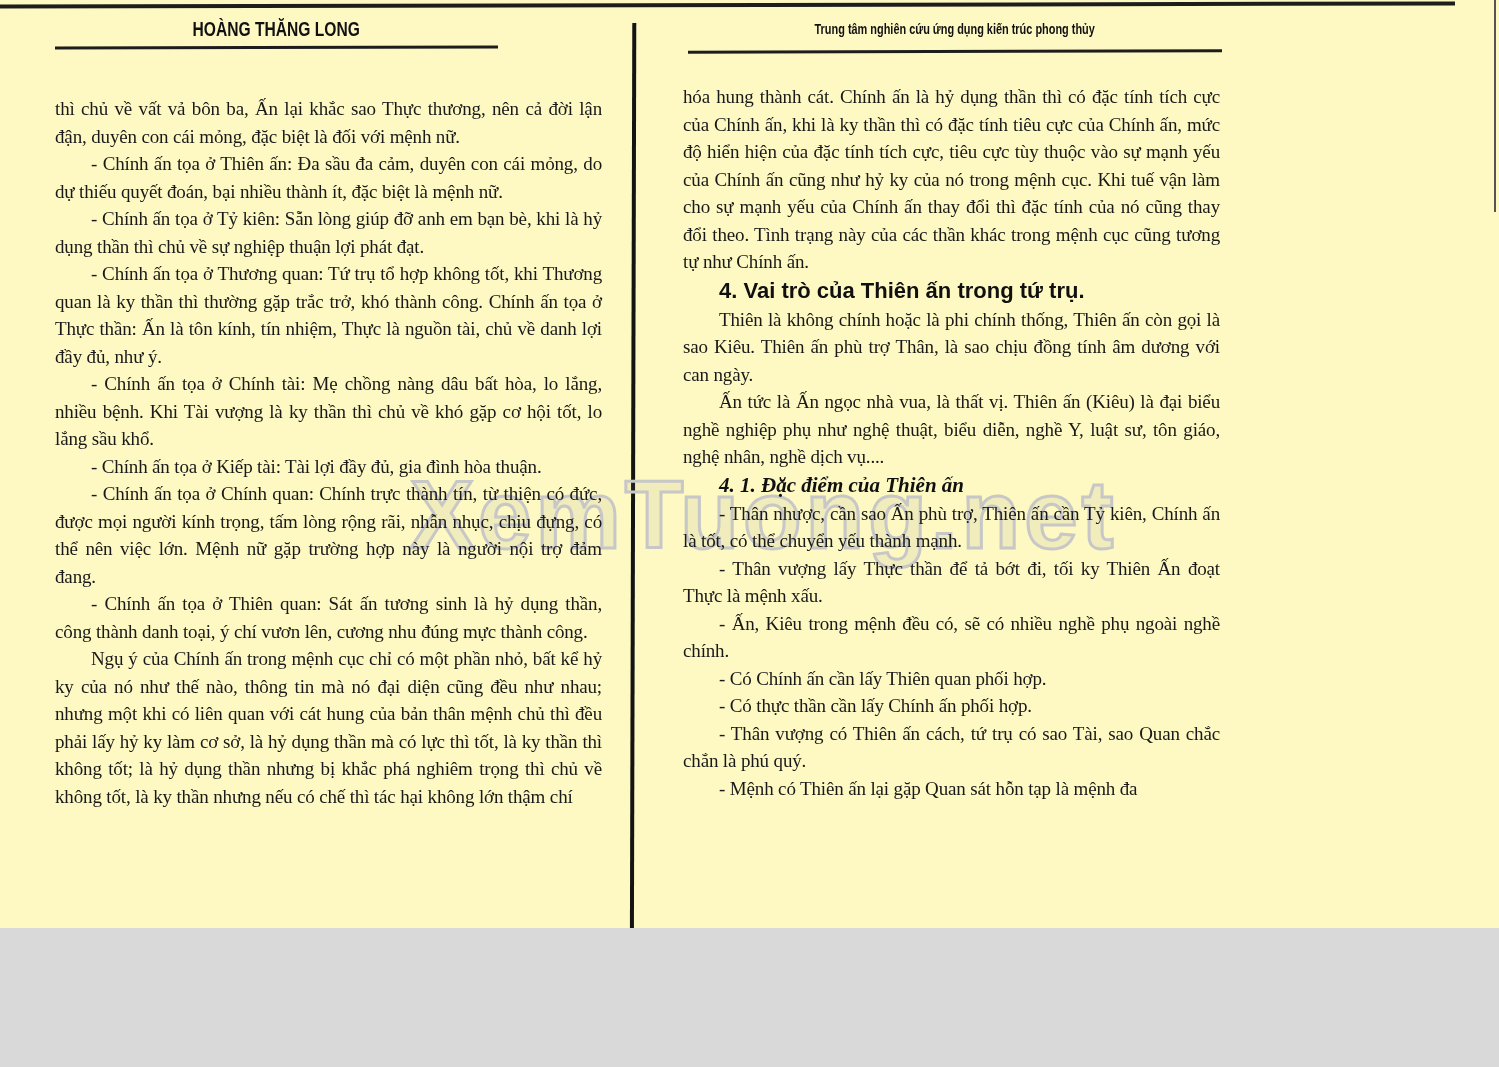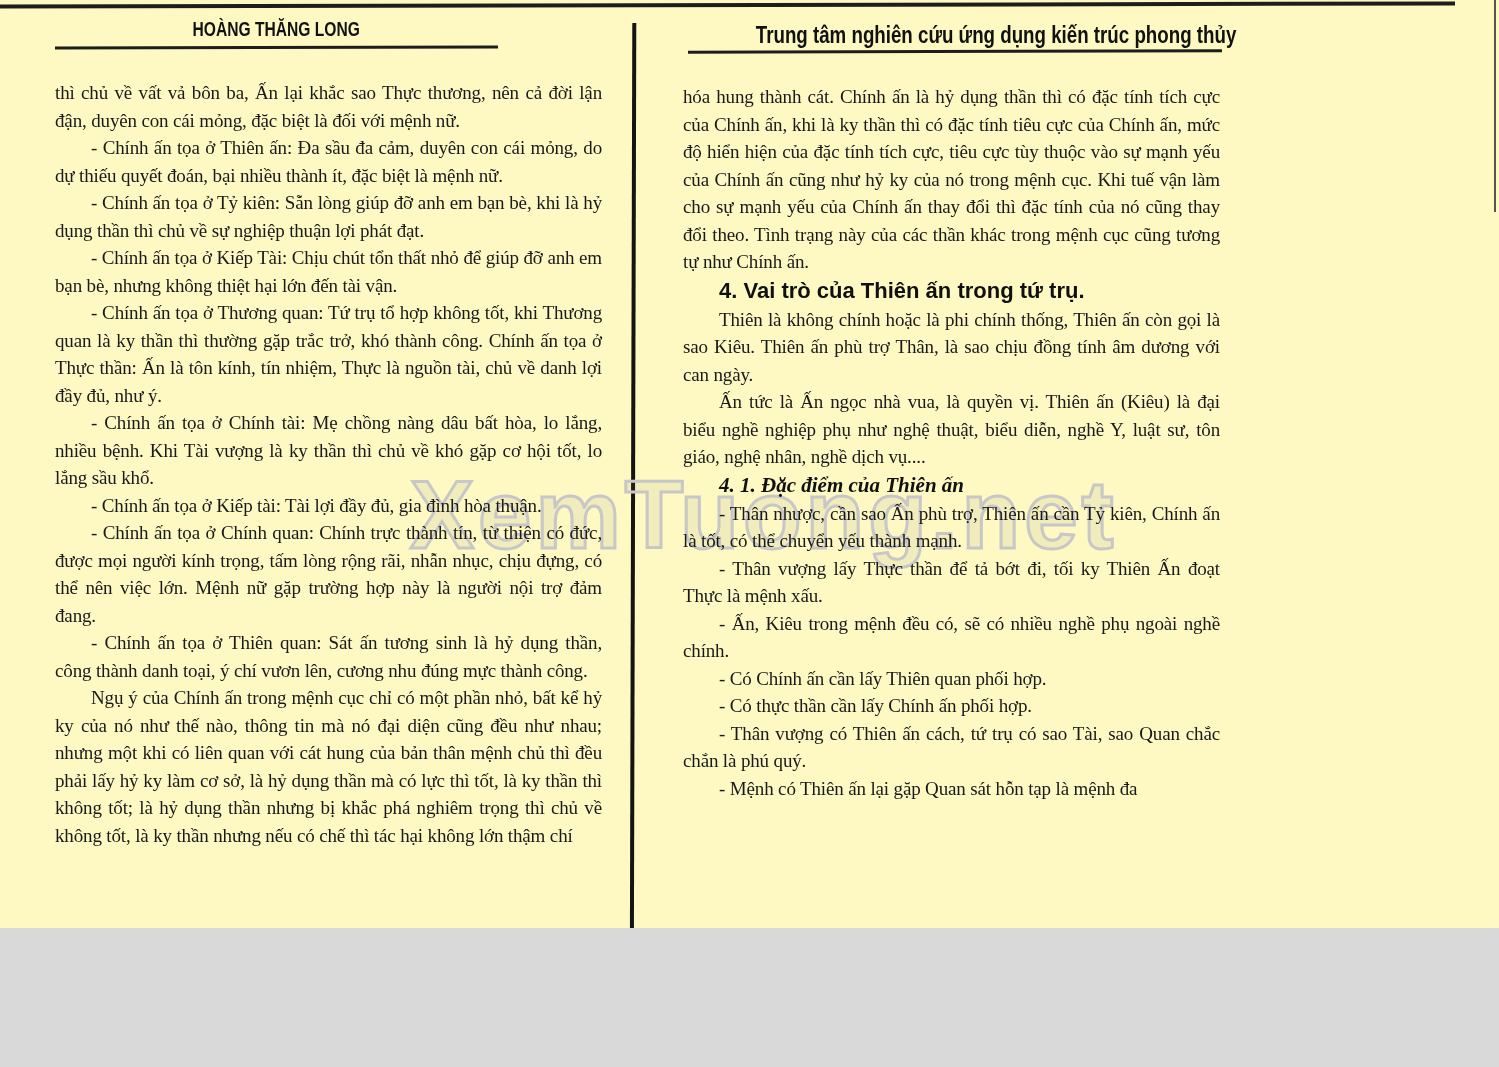--- a/index.html
+++ b/index.html
@@ -18,29 +18,29 @@
   .edge-tick-left{left:3px;top:1028px;width:2px;height:32px;background:#777;}
 
   
   .running-head{
     position:absolute;text-align:center;
     font-family:"Liberation Sans",sans-serif;font-weight:700;color:#111;
     white-space:nowrap;
   }
   .running-head .squeeze{display:inline-block;transform:scaleX(0.78);transform-origin:center;}
   .head-left{left:55px;top:18px;width:443px;font-size:20px;}
-  .head-right{left:688px;top:21px;width:534px;font-size:24px;}
+  .head-right{left:688px;top:21px;width:534px;font-size:14px;}
 
   
   .col{
     position:absolute;text-align:justify;
     font-size:19px;line-height:27.5px;letter-spacing:-0.15px;color:#191919;
     z-index:2;
   }
-  .col-left{left:55px;top:79px;width:547px;}
+  .col-left{left:55px;top:95px;width:547px;}
   .col-right{left:683px;top:83px;width:537px;}
   .col p{margin:0;text-indent:36px;}
   .col p.noindent{text-indent:0;}
   .heading{
     font-family:"Liberation Sans",sans-serif;font-weight:700;
     font-size:22px;line-height:30px;margin:4px 0 3px 0;
     text-indent:30px;text-align:left;color:#101010;letter-spacing:0;
   }
   .subheading{
     font-weight:700;font-style:italic;font-size:21px;line-height:29px;
@@ -90,34 +90,33 @@
   <div class="running-head head-right">
     <span class="squeeze">Trung tâm nghiên cứu ứng dụng kiến trúc phong thủy</span>
   </div>
 
   <div class="watermark">XemTuong.net</div>
 
   <div class="col col-left">
     <p class="noindent">thì chủ về vất vả bôn ba, Ấn lại khắc sao Thực thương, nên cả đời lận đận, duyên con cái mỏng, đặc biệt là đối với mệnh nữ.</p>
     <p>- Chính ấn tọa ở Thiên ấn: Đa sầu đa cảm, duyên con cái mỏng, do dự thiếu quyết đoán, bại nhiều thành ít, đặc biệt là mệnh nữ.</p>
     <p>- Chính ấn tọa ở Tỷ kiên: Sẵn lòng giúp đỡ anh em bạn bè, khi là hỷ dụng thần thì chủ về sự nghiệp thuận lợi phát đạt.</p>
-    <p>- Chính ấn tọa ở Kiếp Tài: Chịu chút tổn thất nhỏ để giúp đỡ anh em bạn bè, nhưng không thiệt hại lớn đến tài vận.</p>
     <p>- Chính ấn tọa ở Thương quan: Tứ trụ tổ hợp không tốt, khi Thương quan là ky thần thì thường gặp trắc trở, khó thành công. Chính ấn tọa ở Thực thần: Ấn là tôn kính, tín nhiệm, Thực là nguồn tài, chủ về danh lợi đầy đủ, như ý.</p>
     <p>- Chính ấn tọa ở Chính tài: Mẹ chồng nàng dâu bất hòa, lo lắng, nhiều bệnh. Khi Tài vượng là ky thần thì chủ về khó gặp cơ hội tốt, lo lắng sầu khổ.</p>
     <p>- Chính ấn tọa ở Kiếp tài: Tài lợi đầy đủ, gia đình hòa thuận.</p>
     <p>- Chính ấn tọa ở Chính quan: Chính trực thành tín, từ thiện có đức, được mọi người kính trọng, tấm lòng rộng rãi, nhẫn nhục, chịu đựng, có thể nên việc lớn. Mệnh nữ gặp trường hợp này là người nội trợ đảm đang.</p>
     <p>- Chính ấn tọa ở Thiên quan: Sát ấn tương sinh là hỷ dụng thần, công thành danh toại, ý chí vươn lên, cương nhu đúng mực thành công.</p>
     <p>Ngụ ý của Chính ấn trong mệnh cục chỉ có một phần nhỏ, bất kể hỷ ky của nó như thế nào, thông tin mà nó đại diện cũng đều như nhau; nhưng một khi có liên quan với cát hung của bản thân mệnh chủ thì đều phải lấy hỷ ky làm cơ sở, là hỷ dụng thần mà có lực thì tốt, là ky thần thì không tốt; là hỷ dụng thần nhưng bị khắc phá nghiêm trọng thì chủ về không tốt, là ky thần nhưng nếu có chế thì tác hại không lớn thậm chí</p>
   </div>
 
   <div class="col col-right">
     <p class="noindent">hóa hung thành cát. Chính ấn là hỷ dụng thần thì có đặc tính tích cực của Chính ấn, khi là ky thần thì có đặc tính tiêu cực của Chính ấn, mức độ hiển hiện của đặc tính tích cực, tiêu cực tùy thuộc vào sự mạnh yếu của Chính ấn cũng như hỷ ky của nó trong mệnh cục. Khi tuế vận làm cho sự mạnh yếu của Chính ấn thay đổi thì đặc tính của nó cũng thay đổi theo. Tình trạng này của các thần khác trong mệnh cục cũng tương tự như Chính ấn.</p>
     <p class="heading">4. Vai trò của Thiên ấn trong tứ trụ.</p>
     <p>Thiên là không chính hoặc là phi chính thống, Thiên ấn còn gọi là sao Kiêu. Thiên ấn phù trợ Thân, là sao chịu đồng tính âm dương với can ngày.</p>
-    <p>Ấn tức là Ấn ngọc nhà vua, là quyền vị. Thiên ấn (Kiêu) là đại biểu nghề nghiệp phụ như nghệ thuật, biểu diễn, nghề Y, luật sư, tôn giáo, nghệ nhân, nghề dịch vụ....</p>
+    <p>Ấn tức là Ấn ngọc nhà vua, là thất vị. Thiên ấn (Kiêu) là đại biểu nghề nghiệp phụ như nghệ thuật, biểu diễn, nghề Y, luật sư, tôn giáo, nghệ nhân, nghề dịch vụ....</p>
     <p class="subheading">4. 1. Đặc điểm của Thiên ấn</p>
     <p>- Thân nhược, cần sao Ấn phù trợ, Thiên ấn cần Tỷ kiên, Chính ấn là tốt, có thể chuyển yếu thành mạnh.</p>
     <p>- Thân vượng lấy Thực thần để tả bớt đi, tối ky Thiên Ấn đoạt Thực là mệnh xấu.</p>
     <p>- Ấn, Kiêu trong mệnh đều có, sẽ có nhiều nghề phụ ngoài nghề chính.</p>
     <p>- Có Chính ấn cần lấy Thiên quan phối hợp.</p>
     <p>- Có thực thần cần lấy Chính ấn phối hợp.</p>
     <p>- Thân vượng có Thiên ấn cách, tứ trụ có sao Tài, sao Quan chắc chắn là phú quý.</p>
     <p>- Mệnh có Thiên ấn lại gặp Quan sát hỗn tạp là mệnh đa</p>
   </div>
 

